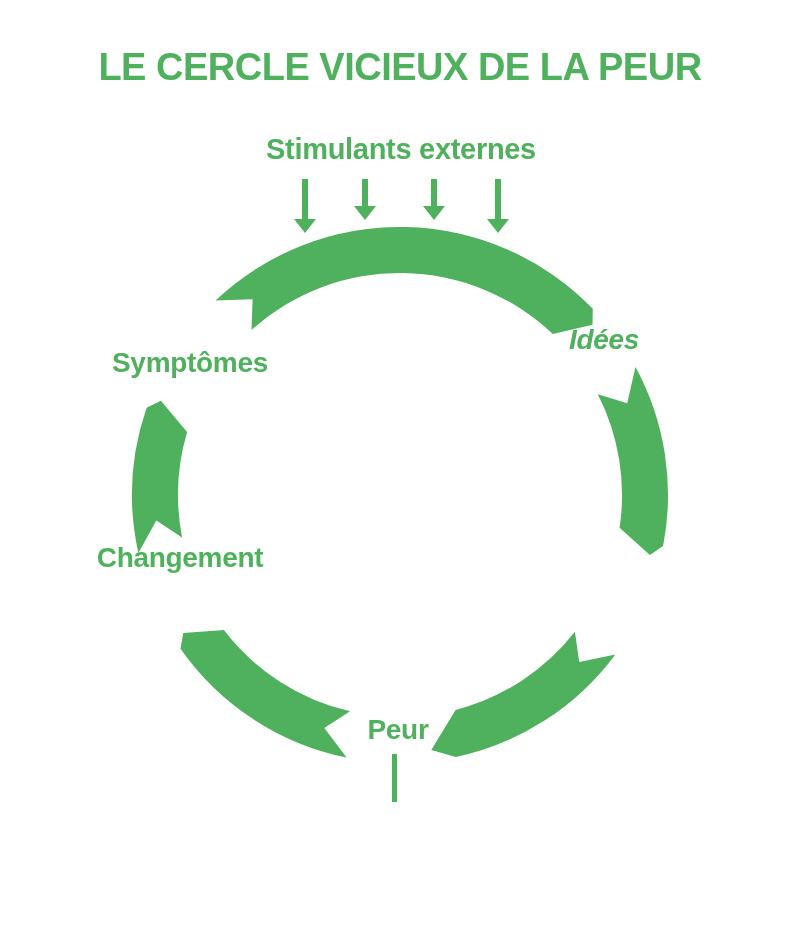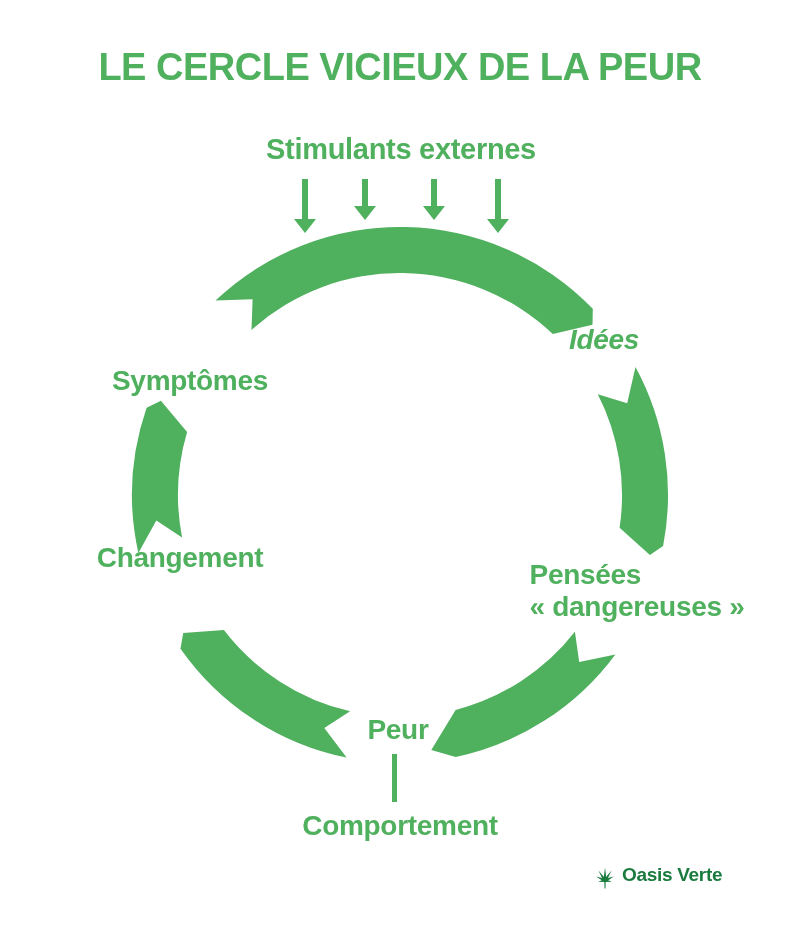--- a/index.html
+++ b/index.html
@@ -5,21 +5,21 @@
   html,body{margin:0;padding:0;background:#ffffff;}
   #canvas{
     position:relative;width:800px;height:932px;background:var(--bg,#fff);
     overflow:hidden;font-family:"Liberation Sans",sans-serif;
   }
   #diagram-svg{position:absolute;left:0;top:0;}
   .arc{fill:var(--green);}
   .arrow-part{fill:var(--green);}
   .label{
     position:absolute;transform:translate(-50%,-50%);
-    color:var(--green);font-weight:bold;text-align:left;
+    color:var(--green);font-weight:bold;text-align:right;
     font-size:28px;line-height:1.16;white-space:nowrap;letter-spacing:-0.3px;
   }
   #title{
     position:absolute;left:400px;top:67px;transform:translate(-50%,-50%);
     color:var(--green);font-weight:bold;font-size:38px;white-space:nowrap;
     letter-spacing:-0.5px;
   }
   #stimulus-label{font-size:29px;}
   #brand{
     position:absolute;left:593px;top:860px;display:flex;align-items:center;gap:5px;
@@ -60,48 +60,28 @@
 
     <path id="seg0" class="arc" d="M215.5,300.6 A268,268 0 0 1 592.8,308.8 L592.5,324.7 L552.8,334.0 A222,222 0 0 0 251.5,330.0 L252.6,299.3 Z"></path>
     <path id="seg1" class="arc" d="M635.5,367.1 A268,268 0 0 1 663.1,546.1 L649.9,555.0 L619.6,527.8 A222,222 0 0 0 597.8,394.2 L627.2,403.2 Z"></path>
     <path id="seg2" class="arc" d="M615.4,654.4 A268,268 0 0 1 455.7,757.1 L431.3,750.1 L455.6,709.9 A222,222 0 0 0 574.9,631.7 L579.2,662.1 Z"></path>
     <path id="seg3" class="arc" d="M346.6,757.6 A268,268 0 0 1 180.5,648.7 L183.2,633.1 L223.9,630.1 A222,222 0 0 0 350.1,711.3 L324.3,728.0 Z"></path>
     <path id="seg4" class="arc" d="M138.4,553.0 A268,268 0 0 1 146.6,407.7 L160.9,400.8 L187.1,431.9 A222,222 0 0 0 182.1,537.4 L156.3,520.6 Z"></path>
 
     <rect class="arrow-part" x="392" y="754" width="5" height="48"></rect>
   </svg>
 
-  <div class="label" style="left:190px;top:381px;">
+  <div class="label" style="left:190px;top:363px;">
     <div>Symptômes</div>
   </div>
 
   <div class="label" style="left:604px;top:340px;font-style:italic;">Idées</div>
 
-  <div class="label" style="left:637px;top:591px;">
-    <div>Pensées</div>
-    <div>« dangereuses »</div>
-  </div>
 
   <div class="label" style="left:398px;top:730px;">Peur</div>
 
-  <div class="label" style="left:400px;top:826px;">Comportement</div>
 
   <div class="label" style="left:180px;top:558px;">
     <div>Changement</div>
   </div>
 
-  <div id="brand">
-    <svg id="leaf-svg" width="24" height="30" viewBox="0 0 26 30">
-      <g id="leaf-group">
-          <polygon points="13.295201902033781,22.674173180120754 5.6139418524084395,22.302361332501977 12.704798097966219,19.325826819879246" class="leaf-part"></polygon>
-          <polygon points="12.30854770677114,22.55302727799242 3.4077726947526905,16.7292652477041 13.69145229322886,19.44697272200758" class="leaf-part"></polygon>
-          <polygon points="11.574260034492779,21.925886359525546 5.919692544804648,10.097282616709487 14.425739965507221,20.074113640474454" class="leaf-part"></polygon>
-          <polygon points="11.3,21 13,6.5 14.7,21" class="leaf-part"></polygon>
-          <polygon points="11.574260034492779,20.074113640474454 20.080307455195353,10.097282616709487 14.425739965507221,21.925886359525546" class="leaf-part"></polygon>
-          <polygon points="12.30854770677114,19.44697272200758 22.59222730524731,16.7292652477041 13.69145229322886,22.55302727799242" class="leaf-part"></polygon>
-          <polygon points="13.295201902033781,19.325826819879246 20.386058147591562,22.302361332501977 12.704798097966219,22.674173180120754" class="leaf-part"></polygon>
-        </g>
-      <polygon class="leaf-part" points="12.2,20 13.8,20 13.5,29.5 12.5,29.5"></polygon>
-    </svg>
-    <span id="brand-name">Oasis Verte</span>
-  </div>
 
 </div>
 
 </body></html>

